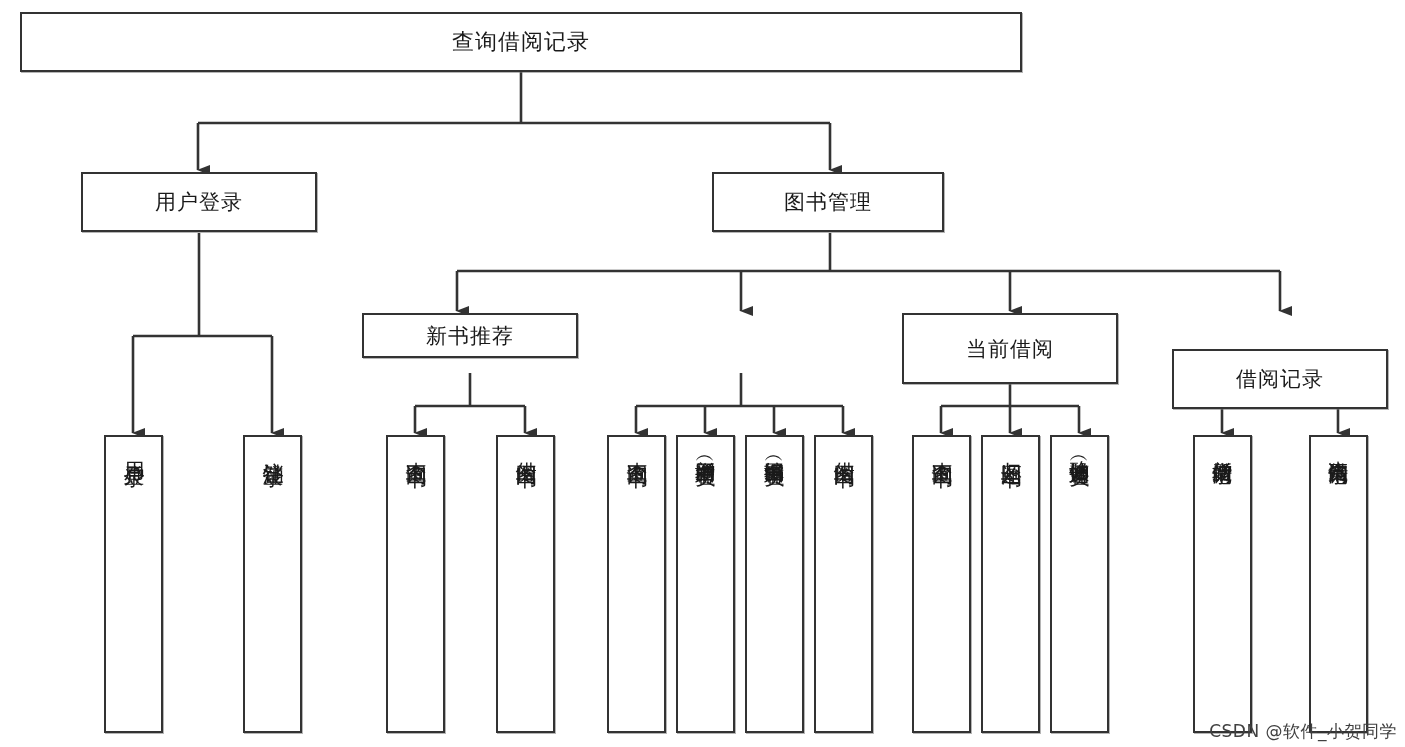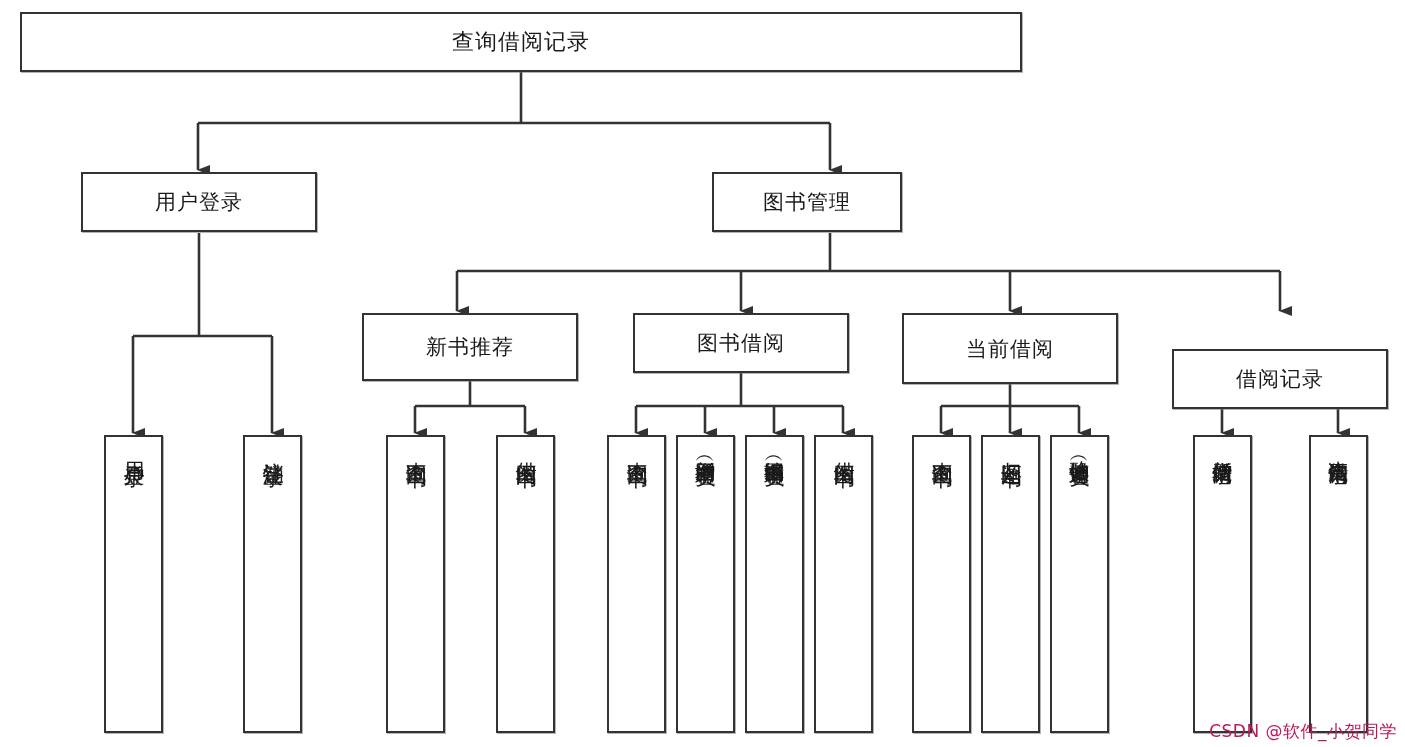--- a/index.html
+++ b/index.html
@@ -60,21 +60,21 @@
     letter-spacing: 1px;
   }
   .node.root {
     font-size: 22px;
   }
   .watermark {
     position: absolute;
     right: 8px;
     bottom: 4px;
     font-size: 17px;
-    color: #be185d;
+    color: #404040;
     letter-spacing: 0.5px;
     white-space: nowrap;
   }
 </style>
 </head>
 <body>
 
 <div id="diagram-root">
 
   <svg class="connectors" viewBox="0 0 1405 747">
@@ -128,29 +128,26 @@
     </g>
   </svg>
 
   <div class="node horizontal root" style="left:20px; top:12px; width:1002px; height:60px;">
     <span>查询借阅记录</span>
   </div>
 
   <div class="node horizontal" style="left:81px; top:172px; width:236px; height:60px;">
     <span>用户登录</span>
   </div>
-  <div class="node horizontal" style="left:712px; top:172px; width:190px; height:60px;">
+  <div class="node horizontal" style="left:712px; top:172px; width:232px; height:60px;">
     <span>图书管理</span>
   </div>
 
-  <div class="node horizontal" style="left:362px; top:313px; width:216px; height:68px;">
+  <div class="node horizontal" style="left:362px; top:313px; width:216px; height:45px;">
     <span>新书推荐</span>
-  </div>
-  <div class="node horizontal" style="left:633px; top:313px; width:216px; height:60px;">
-    <span>图书借阅</span>
   </div>
   <div class="node horizontal" style="left:902px; top:313px; width:216px; height:71px;">
     <span>当前借阅</span>
   </div>
   <div class="node horizontal" style="left:1172px; top:313px; width:216px; height:60px;margin-top:36px;">
     <span>借阅记录</span>
   </div>
 
   <div class="node vertical" style="left:104px; top:435px; width:59px; height:298px;">
     <span class="vtext">用户登录</span>

